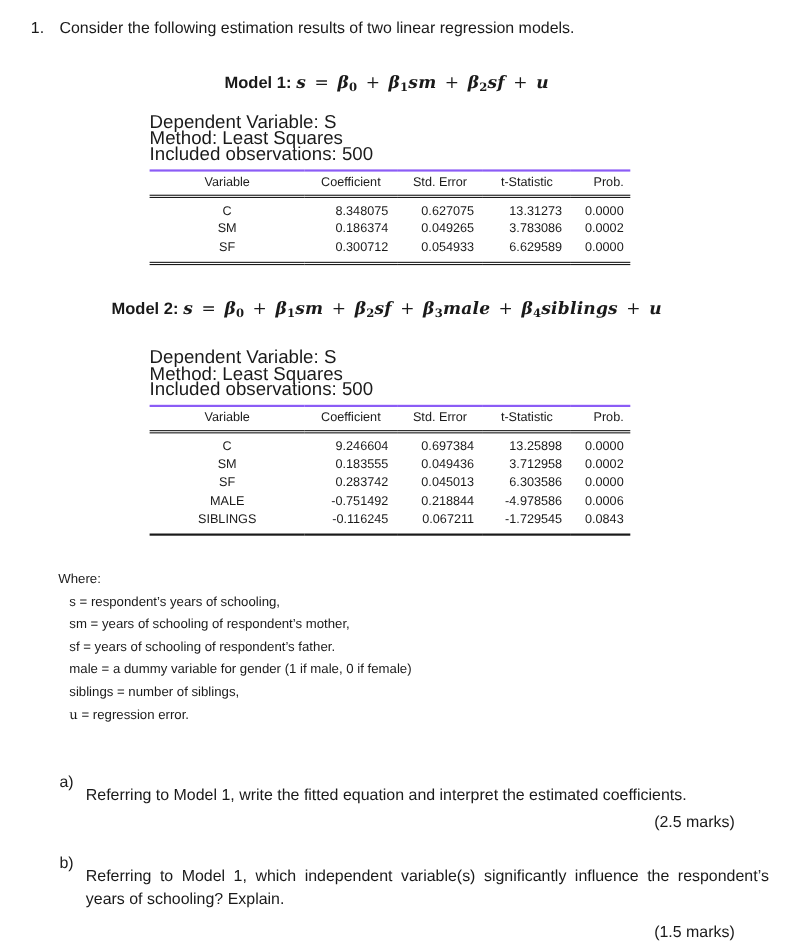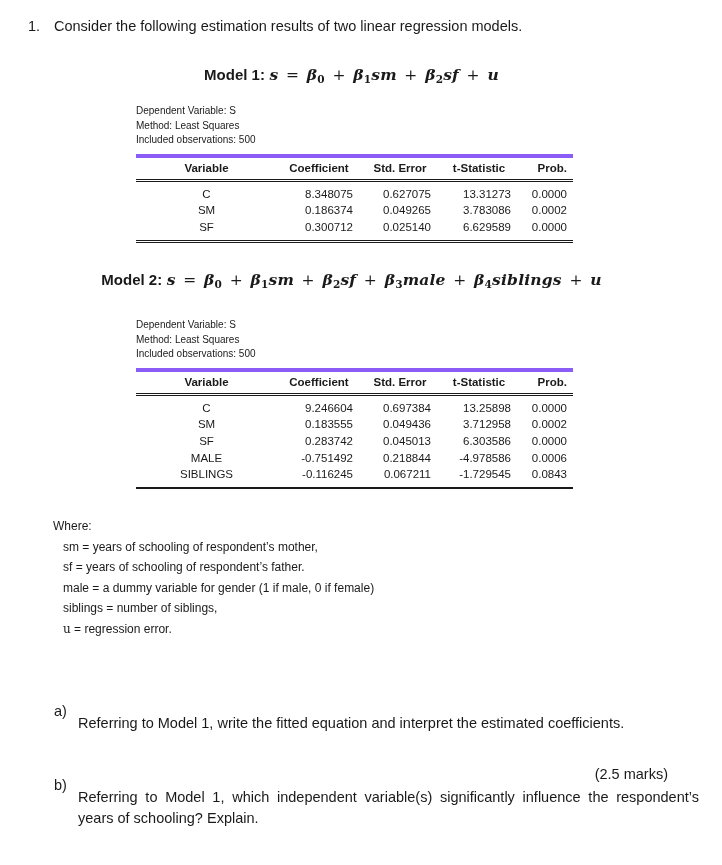--- a/index.html
+++ b/index.html
@@ -77,41 +77,41 @@
     position: absolute;
     left: 136px;
     width: 437px;
     font-size: 11.5px;
   }
   #reg1 { top: 104px; }
   #reg2 { top: 318px; }
 
   .reg-meta {
     line-height: 14.6px;
-    font-size: 10px;
+    font-size: 17px;
     color: #1a1a1a;
     margin-bottom: 6px;
   }
 
   .reg-table {
     width: 437px;
     border-collapse: collapse;
     table-layout: fixed;
     font-size: 11.5px;
   }
   .reg-table col.c-var  { width: 141px; }
   .reg-table col.c-coef { width: 84px; }
   .reg-table col.c-se   { width: 78px; }
   .reg-table col.c-t    { width: 80px; }
   .reg-table col.c-p    { width: 54px; }
 
   .reg-table thead th {
-    font-weight: bold;
+    font-weight: normal;
     padding: 4px 0 5px 0;
-    border-top: 4px solid #8b5cf6;
+    border-top: 2px solid #8b5cf6;
     border-bottom: 3px double #1a1a1a;
   }
   .reg-table thead th.h-var  { text-align: center; }
   .reg-table thead th.h-coef,
   .reg-table thead th.h-se,
   .reg-table thead th.h-t    { text-align: center; }
   .reg-table thead th.h-p    { text-align: right; padding-right: 6px; }
 
   .reg-table tbody td {
     padding: 1px 0 1px 0;
@@ -157,21 +157,20 @@
 
   #subq-a { left: 54px; top: 701px; width: 650px; }
   #subq-b { left: 54px; top: 775px; width: 645px; }
 
   .marks {
     position: absolute;
     width: 668px;
     text-align: right;
     font-size: 14.5px;
     line-height: 21px;
-    margin-top: 26px;
   }
   #marks-a { left: 0; top: 738px; }
   #marks-b { left: 0; top: 838px; }
 </style>
 </head>
 <body>
 
 <div class="page">
 
   <div class="q-stem">
@@ -228,21 +227,21 @@
         <tr>
           <td class="d-var">SM</td>
           <td class="d-num">0.186374</td>
           <td class="d-num">0.049265</td>
           <td class="d-num">3.783086</td>
           <td class="d-p">0.0002</td>
         </tr>
         <tr>
           <td class="d-var">SF</td>
           <td class="d-num">0.300712</td>
-          <td class="d-num">0.025140</td>
+          <td class="d-num">0.054933</td>
           <td class="d-num">6.629589</td>
           <td class="d-p">0.0000</td>
         </tr>
       </tbody>
     </table>
   </div>
 
   <div class="model-eq" id="model2-eq">
     <span class="mlabel">Model 2:</span>
     <span class="math">
@@ -320,20 +319,21 @@
           <td class="d-num">0.067211</td>
           <td class="d-num">-1.729545</td>
           <td class="d-p">0.0843</td>
         </tr>
       </tbody>
     </table>
   </div>
 
   <div class="where-block">
     <p class="w-head">Where:</p>
+    <p class="w-line">s = respondent’s years of schooling,</p>
     <p class="w-line">sm = years of schooling of respondent’s mother,</p>
     <p class="w-line">sf = years of schooling of respondent’s father.</p>
     <p class="w-line">male = a dummy variable for gender (1 if male, 0 if female)</p>
     <p class="w-line">siblings = number of siblings,</p>
     <p class="w-line"><span class="mathvar">u</span> <span>= regression error.</span></p>
   </div>
 
   <div class="subq" id="subq-a">
     <span class="letter">a)</span>
     <span class="body">Referring to Model 1, write the fitted equation and interpret the estimated coefficients.</span>

